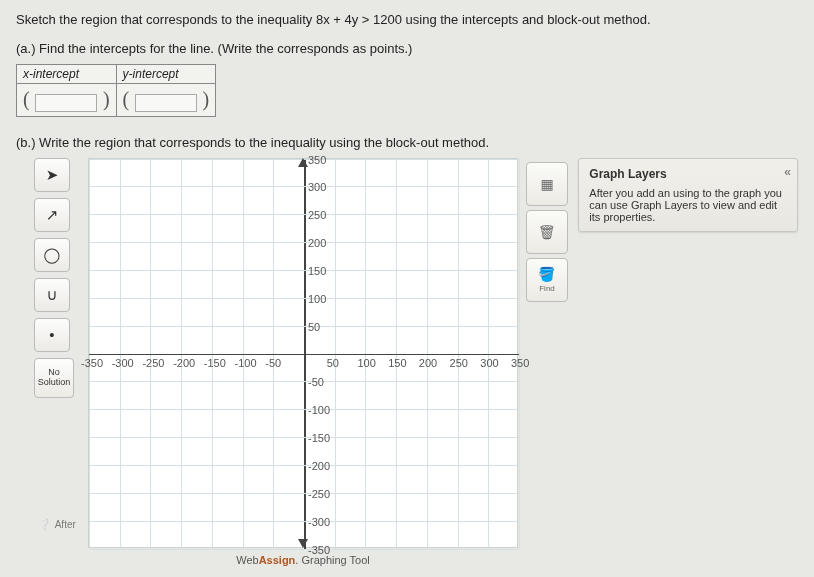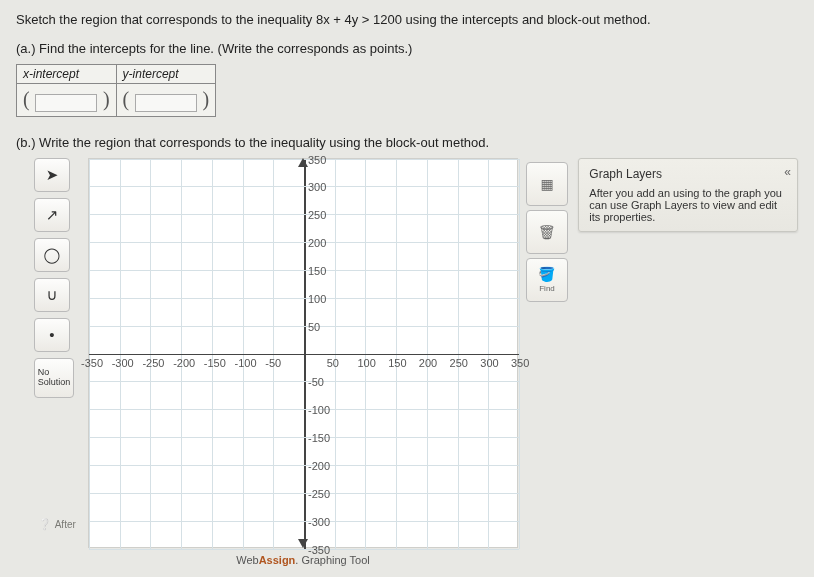--- a/index.html
+++ b/index.html
@@ -57,21 +57,21 @@
     }
     .tool-btn {
       width: 36px; height: 34px;
       border: 1px solid #bbb;
       border-radius: 4px;
       background: linear-gradient(#fdfdfc,#eceae5);
       display: flex; align-items: center; justify-content: center;
       font-size: 15px; color: #333;
       cursor: pointer;
     }
-    .tool-btn.text { font-size: 9px; line-height: 1.05; padding: 19px; }
+    .tool-btn.text { font-size: 9px; line-height: 1.05; text-align: center; padding: 19px; }
     .graph-wrap {
       width: 440px;
       display: flex; flex-direction: column; align-items:center;
     }
     .graph-area {
       width: 430px; height: 390px;
       background: #fff;
       border: 1px solid #cfcfcb;
       position: relative;
     }
@@ -96,21 +96,21 @@
       width: 236px;
       background: linear-gradient(#f0efe9,#e8e7e1);
       border: 1px solid #c8c8c2;
       border-radius: 3px;
       padding: 8px 10px;
       font-size: 11px;
       color: #333;
       position: relative;
       box-shadow: 0 1px 2px rgba(0,0,0,0.1);
     }
-    .layers-panel .title { font-weight: normal; font-size: 12px; margin-bottom: 6px; }
+    .layers-panel .title { font-weight: bold; font-size: 12px; margin-bottom: 6px; }
     .layers-panel .collapse {
       position: absolute; right: 6px; top: 6px;
       font-size: 12px; color: #666; cursor: pointer;
     }
     .help-link {
       display: flex; align-items: center; gap: 3px;
       font-size: 10px; color: #7a7a75; cursor: pointer;
       margin-top: 6px; margin-left: 4px;
     }
     .help-link .ico { font-size: 11px; }

